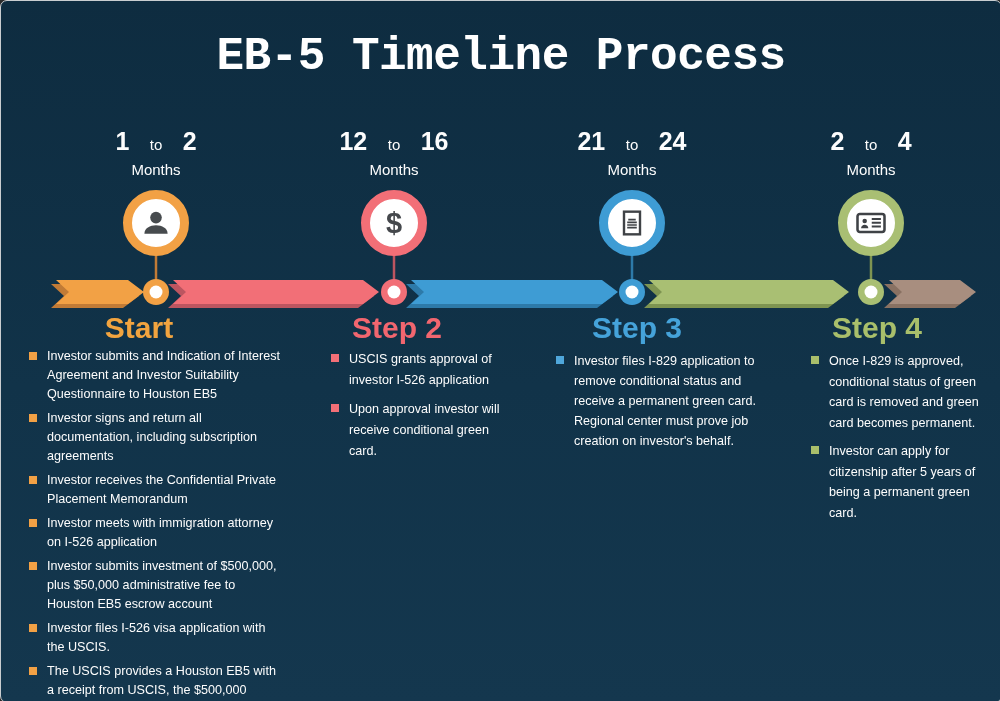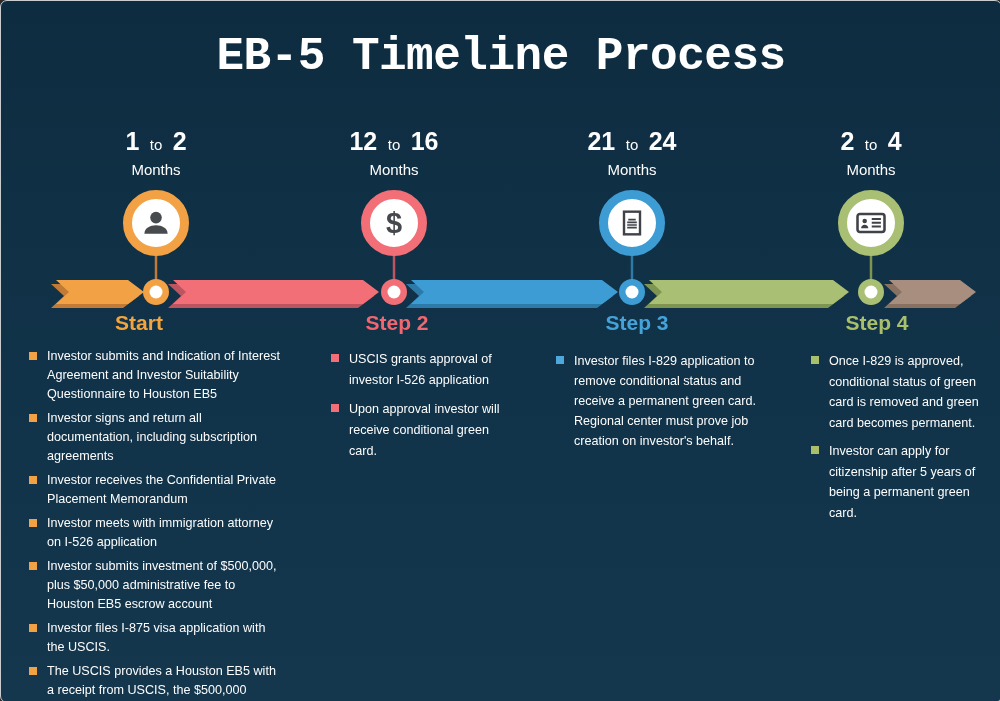--- a/index.html
+++ b/index.html
@@ -17,36 +17,36 @@
   .title{
     position:absolute;top:30px;left:0;width:100%;
     text-align:center;
     font-size:46px;font-weight:bold;letter-spacing:-0.5px;
     color:#ffffff;
     font-family:Liberation Mono, monospace;
   }
   
   .months{position:absolute;top:127px;width:160px;text-align:center;line-height:26px;}
   .months .num{font-size:25px;font-weight:bold;}
-  .months .to{font-size:15px;font-weight:normal;margin:0 6px;}
+  .months .to{font-size:15px;font-weight:normal;margin:0 16px;}
   .months .unit{font-size:15px;font-weight:normal;display:block;line-height:23px;}
   
   .icon-circle{
     position:absolute;top:189px;width:48px;height:48px;
     background:#ffffff;border-radius:50%;
     display:flex;align-items:center;justify-content:center;
   }
   .icon-circle.b0{border:9px solid #F2A145;}
   .icon-circle.b1{border:9px solid #F26F77;}
   .icon-circle.b2{border:9px solid #3E9CD4;}
   .icon-circle.b3{border:9px solid #A9BF73;}
   .dollar-glyph{font-size:29px;font-weight:bold;color:#45484C;line-height:1;}
   
   .step-header{position:absolute;top:310px;width:160px;text-align:center;
-    font-size:21px;font-weight:bold;}
+    font-size:30px;font-weight:bold;}
   .h0{color:#F2A43F;} .h1{color:#F2666F;} .h2{color:#45A3DA;} .h3{color:#A9BF6B;}
   
   .blist{position:absolute;list-style:none;margin:0;padding:0;font-size:12.6px;}
   .blist li{position:relative;padding-left:18px;margin-bottom:5px;}
   .l0{top:346px;left:28px;width:252px;line-height:19px;}
   .l1{top:348px;left:330px;width:175px;line-height:21px;}
   .l1 li{margin-bottom:8px;}
   .l2{top:350px;left:555px;width:200px;line-height:20px;}
   .l3{top:350px;left:810px;width:178px;line-height:20.5px;}
   .l3 li{margin-bottom:8px;}
@@ -123,21 +123,21 @@
         <path d="M3.8 19.6c0-4.1 4-6.1 8.2-6.1s8.2 2 8.2 6.1z" fill="#474B4E"></path>
       </svg>
     </div>
     <div class="step-header h0">Start</div>
     <ul class="blist l0">
       <li><span class="bullet k0"></span><span>Investor submits and Indication of Interest Agreement and Investor Suitability Questionnaire to Houston EB5</span></li>
       <li><span class="bullet k0"></span><span>Investor signs and return all documentation, including subscription agreements</span></li>
       <li><span class="bullet k0"></span><span>Investor receives the Confidential Private Placement Memorandum</span></li>
       <li><span class="bullet k0"></span><span>Investor meets with immigration attorney on I-526 application</span></li>
       <li><span class="bullet k0"></span><span>Investor submits investment of $500,000, plus $50,000 administrative fee to Houston EB5 escrow account</span></li>
-      <li><span class="bullet k0"></span><span>Investor files I-875 visa application with the USCIS.</span></li>
+      <li><span class="bullet k0"></span><span>Investor files I-526 visa application with the USCIS.</span></li>
       <li><span class="bullet k0"></span><span>The USCIS provides a Houston EB5 with a receipt from USCIS, the $500,000 investment will be transferred to partnership account</span></li>
     </ul>
   </div>
 
   <div class="c1">
     <div class="months">
       <span class="num">12</span>
       <span class="to">to</span>
       <span class="num">16</span>
       <span class="unit">Months</span>

